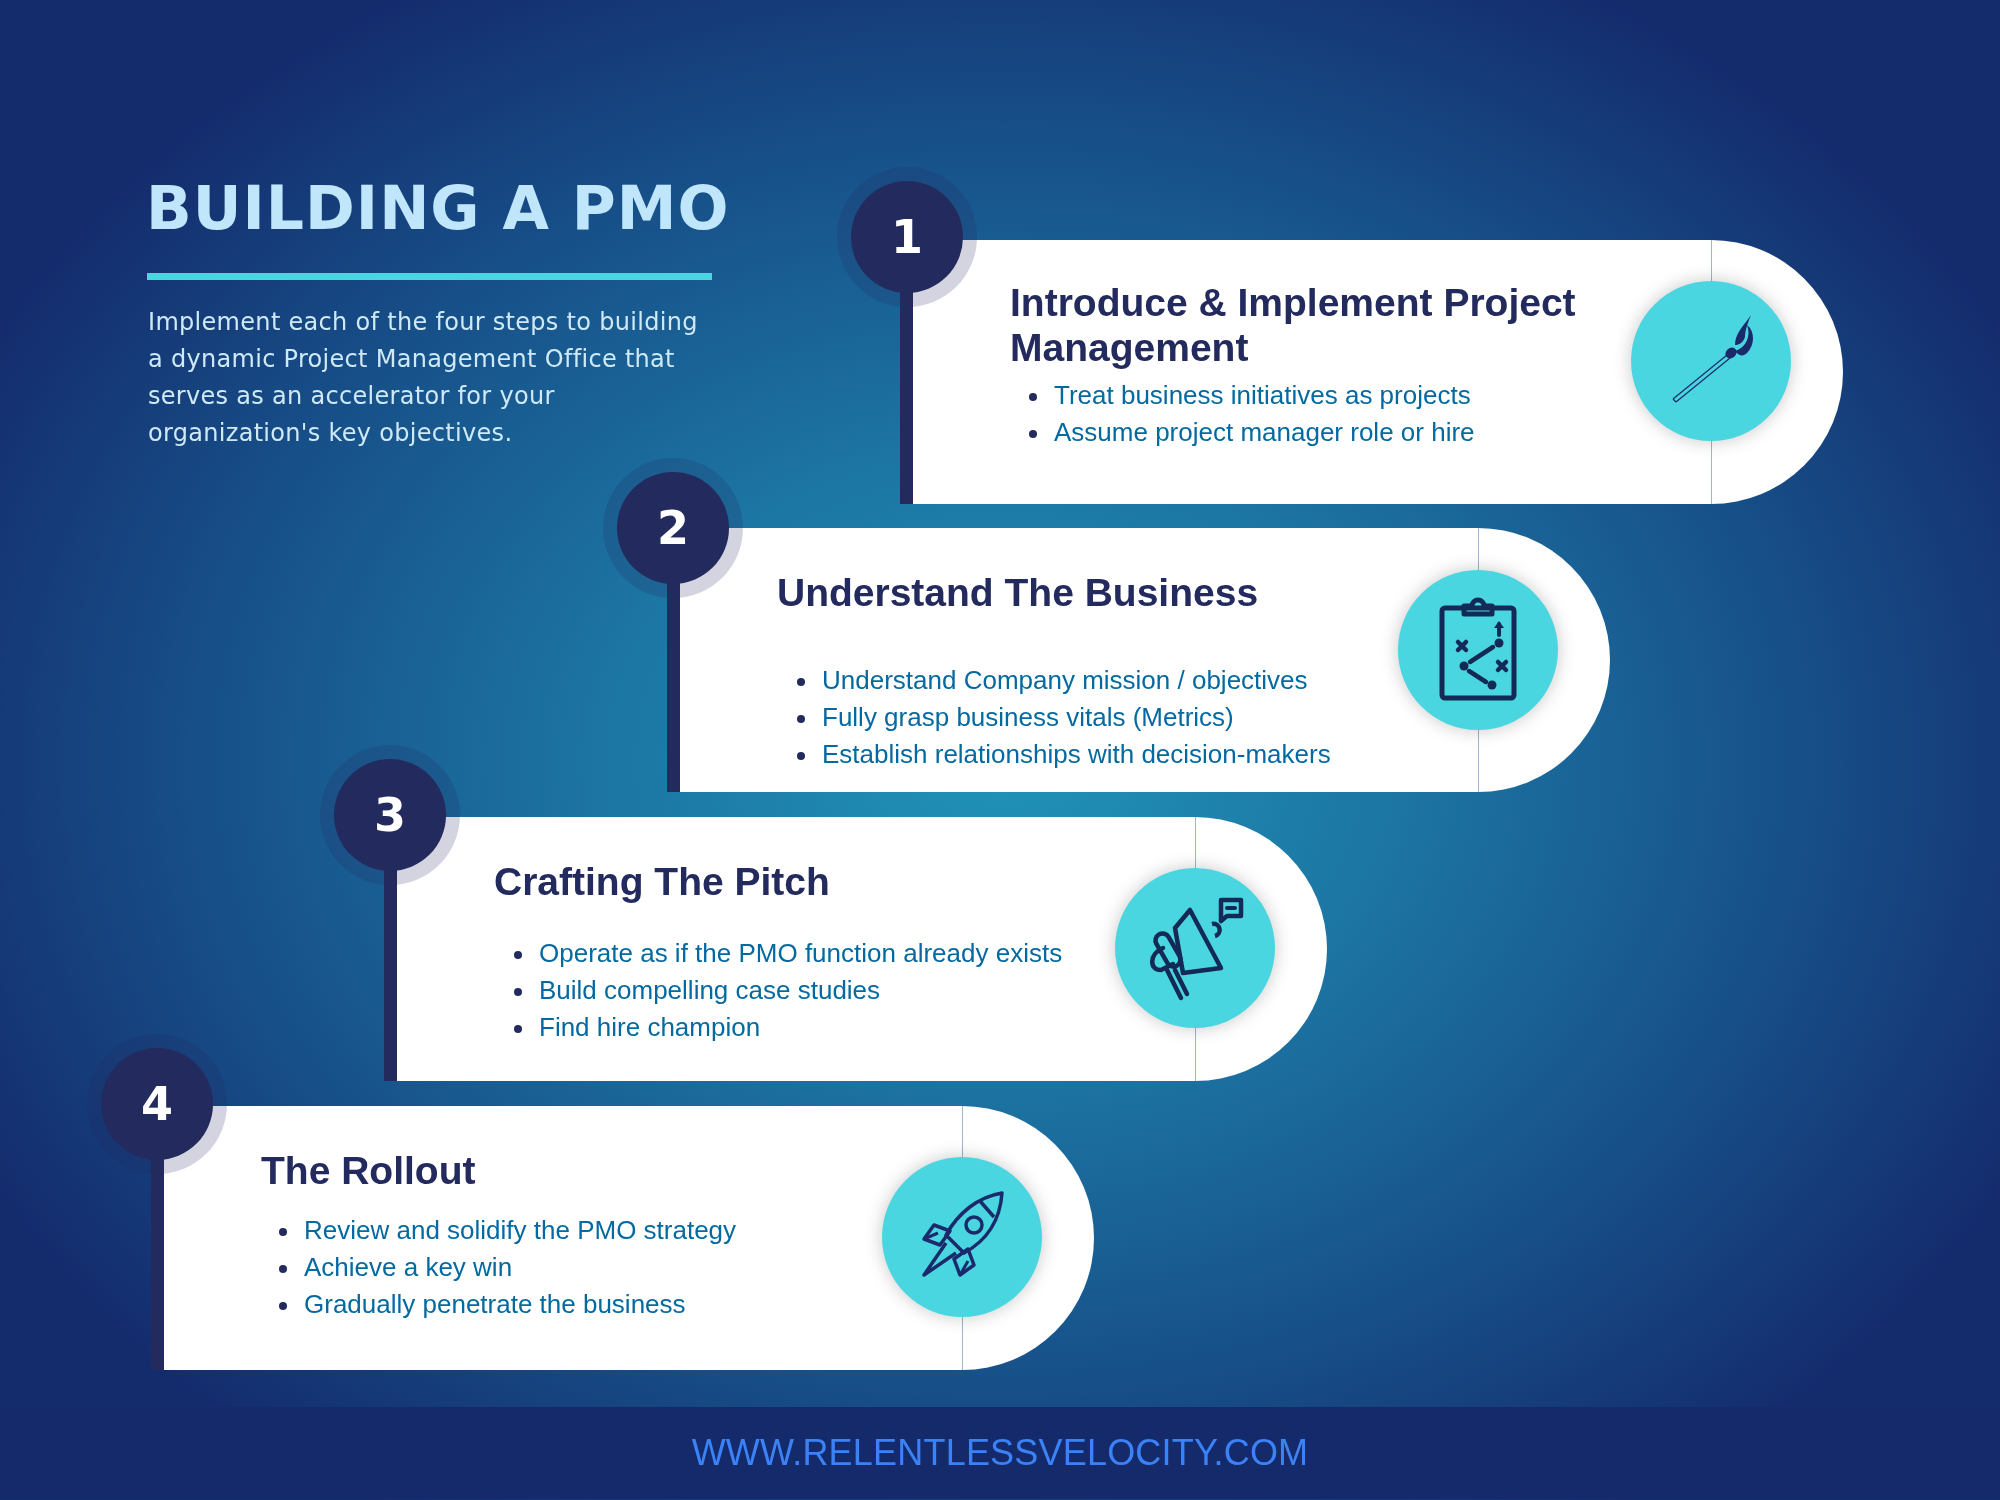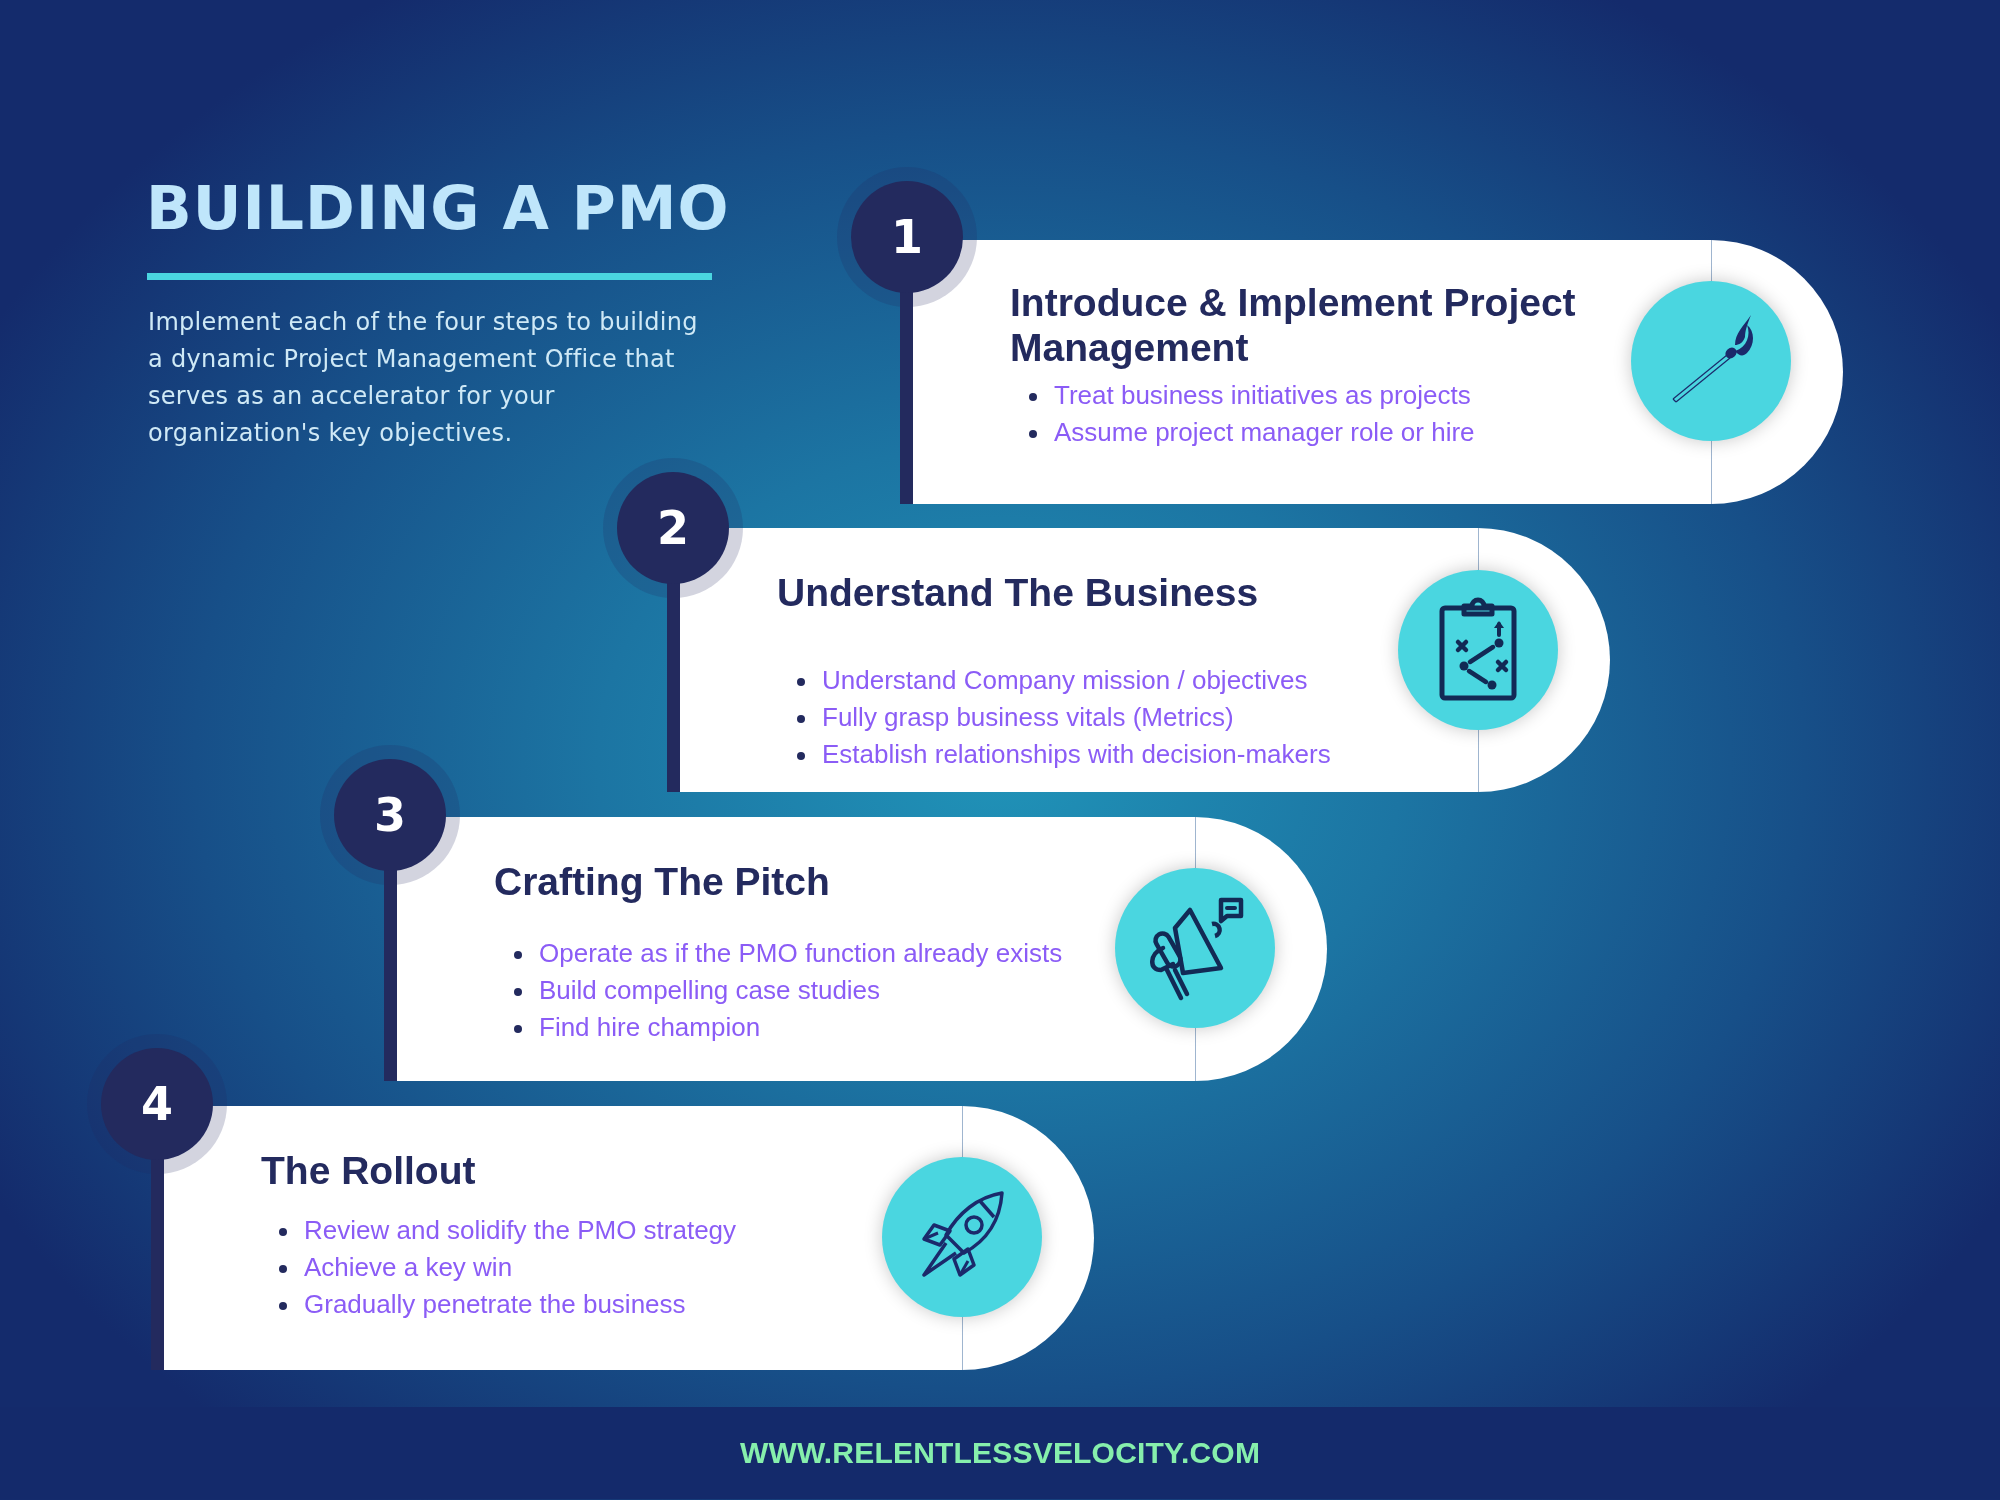--- a/index.html
+++ b/index.html
@@ -25,21 +25,21 @@
     position: absolute; height: 264px; background: #ffffff;
     border-top-right-radius: 132px; border-bottom-right-radius: 132px;
   }
   .card-divider { position: absolute; top: 0; bottom: 0; width: 1px; background: #9fb5cf; }
   .card-heading {
     position: absolute; margin: 0; font-weight: bold; font-size: 39px; line-height: 45px;
     color: #232a5e;
   }
   .card-list {
     position: absolute; margin: 0; padding: 0; list-style: none;
-    font-size: 26px; line-height: 37px; color: #8b5cf6;
+    font-size: 26px; line-height: 37px; color: #0369a1;
   }
   .card-list li { position: relative; padding-left: 27px; white-space: nowrap; }
   .card-list li::before {
     content: ""; position: absolute; left: 2px; top: 16px; width: 8px; height: 8px;
     border-radius: 50%; background: #232a5e;
   }
   .icon-disc {
     position: absolute; width: 160px; height: 160px; border-radius: 50%;
     background: #4ad6e0; box-shadow: 0 0 18px rgba(0,0,0,0.22);
     display: flex; align-items: center; justify-content: center;
@@ -53,21 +53,21 @@
   .num-circle {
     position: absolute; width: 112px; height: 112px; border-radius: 50%;
     background: #232a5e; color: #ffffff;
     font-family: "DejaVu Sans", sans-serif; font-weight: bold; font-size: 46px;
     display: flex; align-items: center; justify-content: center;
   }
   .footer {
     left: 0; top: 1407px; width: 2000px; height: 92px; background: #142a6b;
     display: flex; align-items: center; justify-content: center;
   }
-  .footer-text { font-weight: bold; font-size: 30px; color: #86efac; letter-spacing: 0.2px; }
+  .footer-text { font-weight: normal; font-size: 36px; color: #3b82f6; letter-spacing: 0.2px; }
 </style>
 </head>
 <body>
 
 <h1 class="abs title">BUILDING A PMO</h1>
 <div class="abs title-rule"></div>
 <p class="abs intro">Implement each of the four steps to building a dynamic Project Management Office that serves as an accelerator for your organization's key objectives.</p>
 
 <section>
   <div class="card" style="left:907px; top:240px; width:936px;">

